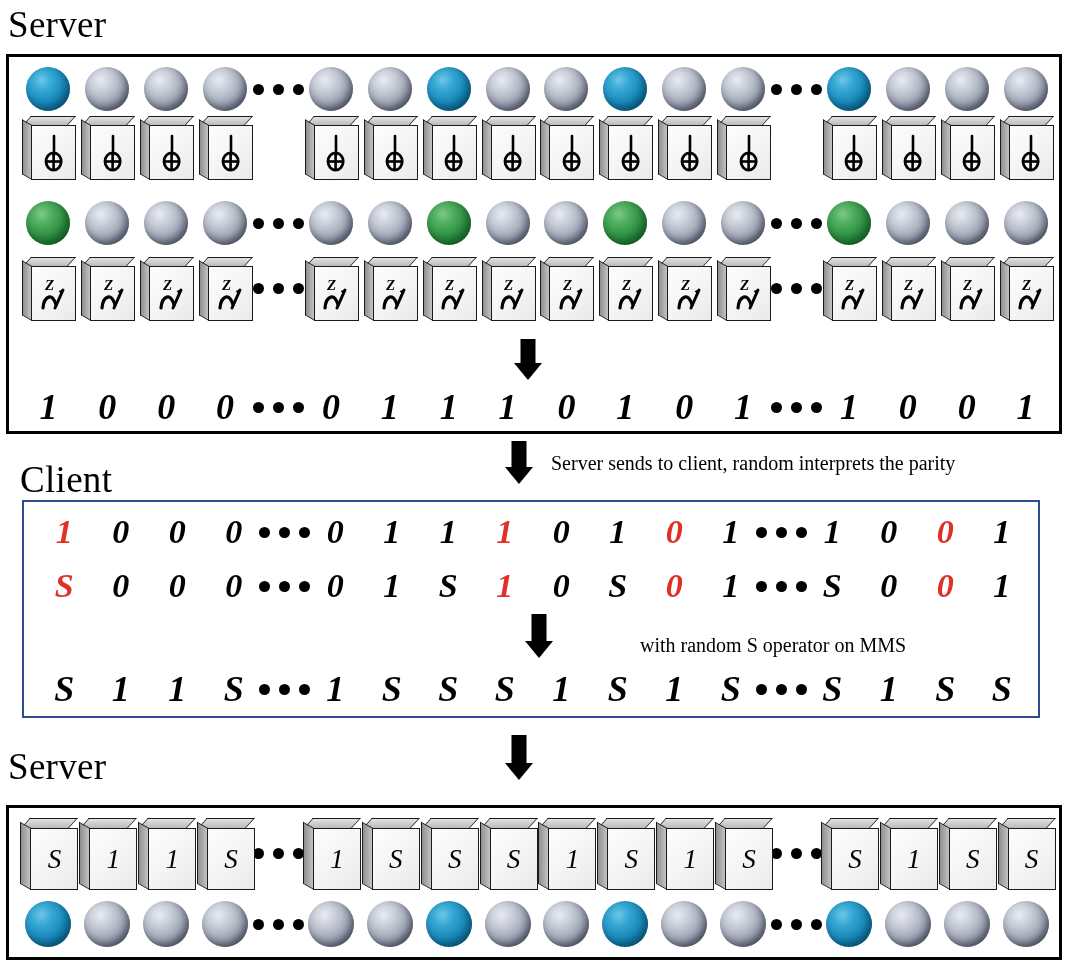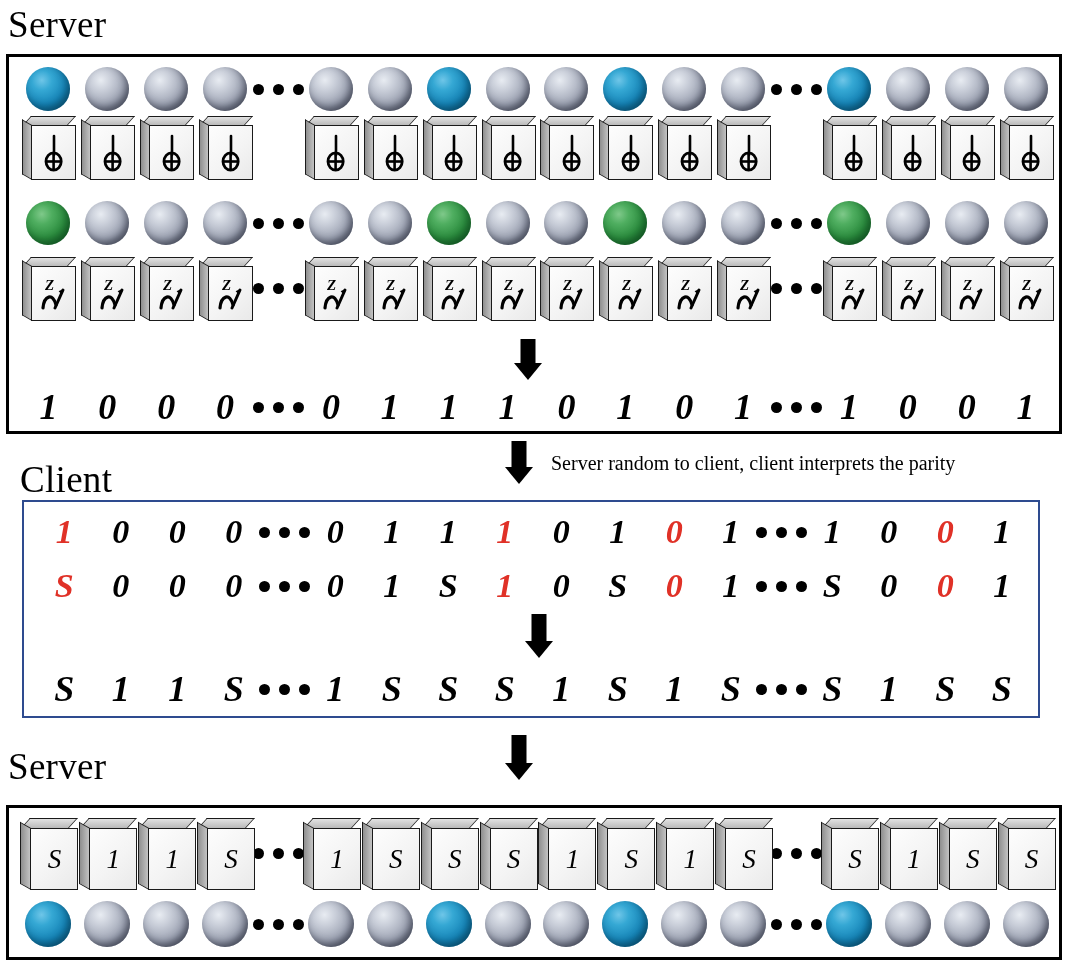--- a/index.html
+++ b/index.html
@@ -783,21 +783,21 @@
       <div class="slot" style="left: 987.136px; width: 58.8636px;">
         <span class="bit" style="font-size: 36px;">1</span>
       </div>
     </div>
 </div>
 
 <div class="arrow" style="left:494px;top:441px;width:50px;height:44px;">
   <div class="stem" style="top:0;width:15px;height:28px;"></div>
   <div class="head" style="top:26px;"></div>
 </div>
-<div class="anno" style="left:551px;top:452px;">Server random to client, client interprets the parity</div>
+<div class="anno" style="left:551px;top:452px;">Server sends to client, random interprets the parity</div>
 
 <div class="sect-title abs" style="left:20px;top:461px;">Client</div>
 
 <div class="panel client" id="panel-client" style="left:22px;top:500px;width:1018px;height:218px;">
 
   <div class="row" id="row-client-parity" style="top:4px;height:52px;">
       <div class="slot" style="left: 12px; width: 56.4773px;">
         <span class="bit red" style="font-size: 34px;">1</span>
       </div>
       <div class="slot" style="left: 68.4773px; width: 56.4773px;">
@@ -924,20 +924,21 @@
       <div class="slot" style="left: 949.523px; width: 56.4773px;">
         <span class="bit" style="font-size: 34px;">1</span>
       </div>
     </div>
 
   <div class="arrow" style="left:490px;top:112px;width:50px;height:46px;">
     <div class="stem" style="top:0;width:15px;height:29px;"></div>
     <div class="head" style="top:27px;"></div>
   </div>
 
+  <div class="anno indent" style="left:540px;top:132px;">with random S operator on MMS</div>
 
   <div class="row" id="row-client-correction" style="top:160px;height:54px;">
       <div class="slot" style="left: 12px; width: 56.4773px;">
         <span class="bit" style="font-size: 36px;">S</span>
       </div>
       <div class="slot" style="left: 68.4773px; width: 56.4773px;">
         <span class="bit" style="font-size: 36px;">1</span>
       </div>
       <div class="slot" style="left: 124.955px; width: 56.4773px;">
         <span class="bit" style="font-size: 36px;">1</span>

